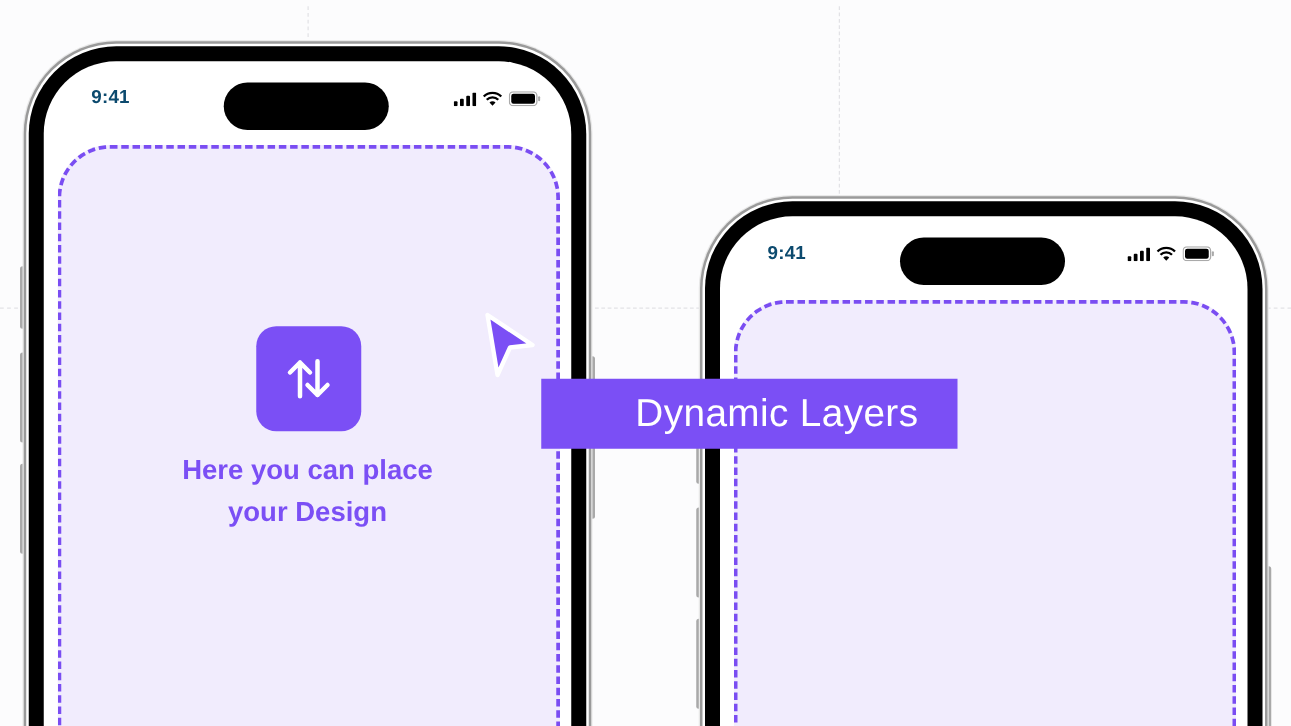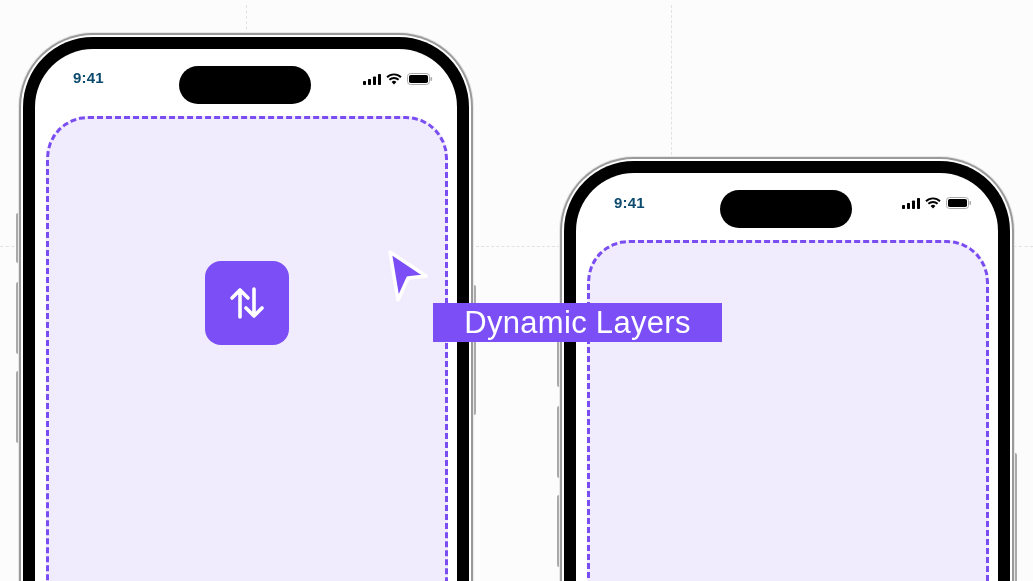--- a/index.html
+++ b/index.html
@@ -9,21 +9,21 @@
   .phone{position:absolute;border-radius:72px;background:#fff;box-shadow:0 0 0 2px #9a9a9a, 0 0 0 3px #e8e8e8;}
   .phone .frame{position:absolute;inset:2px;border-radius:70px;background:#000;}
   .phone .screen{position:absolute;inset:14px;border-radius:58px;background:#fff;overflow:hidden;}
   .side-btn{position:absolute;width:4px;background:#a9a9a9;border-radius:2px;}
   .island{position:absolute;background:#000;border-radius:20px;}
   .time{position:absolute;font-weight:bold;font-size:15px;color:#0c4a6e;letter-spacing:0.2px;}
   .status{position:absolute;display:flex;align-items:center;gap:5px;}
   .drop{position:absolute;border:3.5px dashed #7a4df2;border-radius:42px;background:#f1ecfd;box-sizing:border-box;}
   .icon-tile{position:absolute;width:84px;height:84px;background:#7b4ff5;border-radius:16px;display:flex;align-items:center;justify-content:center;}
   .hint{position:absolute;width:300px;text-align:center;color:#7b4ff5;font-weight:bold;font-size:22px;line-height:34px;}
-  .label-tag{position:absolute;left:433px;top:303px;width:289px;height:39px;background:#7b4ff5;color:#fff;font-size:31px;display:flex;align-items:center;justify-content:center;letter-spacing:0.3px;}
+  .label-tag{position:absolute;left:433px;top:303px;width:289px;height:56px;background:#7b4ff5;color:#fff;font-size:31px;display:flex;align-items:center;justify-content:center;letter-spacing:0.3px;padding-left:44px;}
   .cursor{position:absolute;left:386px;top:248px;}
 </style>
 </head>
 <body>
 
 <div class="guide-v" style="left:246px;top:5px;height:30px;"></div>
 <div class="guide-v" style="left:671px;top:5px;height:150px;"></div>
 <div class="guide-h" style="left:0;top:246px;width:20px;"></div>
 <div class="guide-h" style="left:476px;top:246px;width:84px;"></div>
 <div class="guide-h" style="left:1008px;top:246px;width:25px;"></div>
@@ -57,20 +57,22 @@
         </svg>
     </div>
     <div class="drop" style="left:11px;top:67px;width:402px;height:520px;"></div>
     <div class="icon-tile" style="left:170px;top:212px;">
       <svg width="40" height="36" viewBox="0 0 40 36">
           <path d="M13 32 V5 M5 13 L13 5 L21 13" stroke="#fff" stroke-width="3.6" fill="none" stroke-linecap="round" stroke-linejoin="round"></path>
           <path d="M27 4 V31 M19 23 L27 31 L35 23" stroke="#fff" stroke-width="3.6" fill="none" stroke-linecap="round" stroke-linejoin="round"></path>
         </svg>
     </div>
     <div class="hint" style="left:61px;top:310px;">
+      <div>Here you can place</div>
+      <div>your Design</div>
     </div>
   </div>
 </div>
 
 <div class="side-btn" style="left:557px;top:337px;height:50px;"></div>
 <div class="side-btn" style="left:557px;top:406px;height:72px;"></div>
 <div class="side-btn" style="left:557px;top:495px;height:72px;"></div>
 <div class="side-btn" style="left:1013px;top:453px;height:130px;"></div>
 
 <div class="phone" style="left:562px;top:159px;width:450px;height:620px;">

